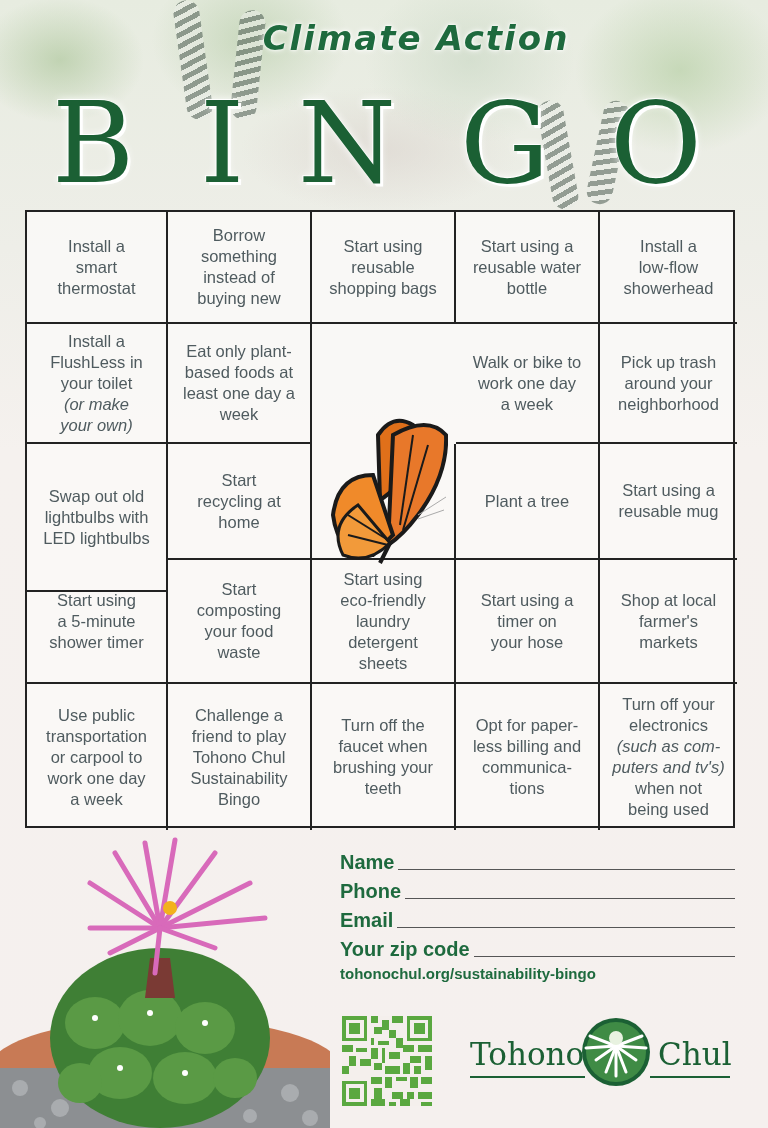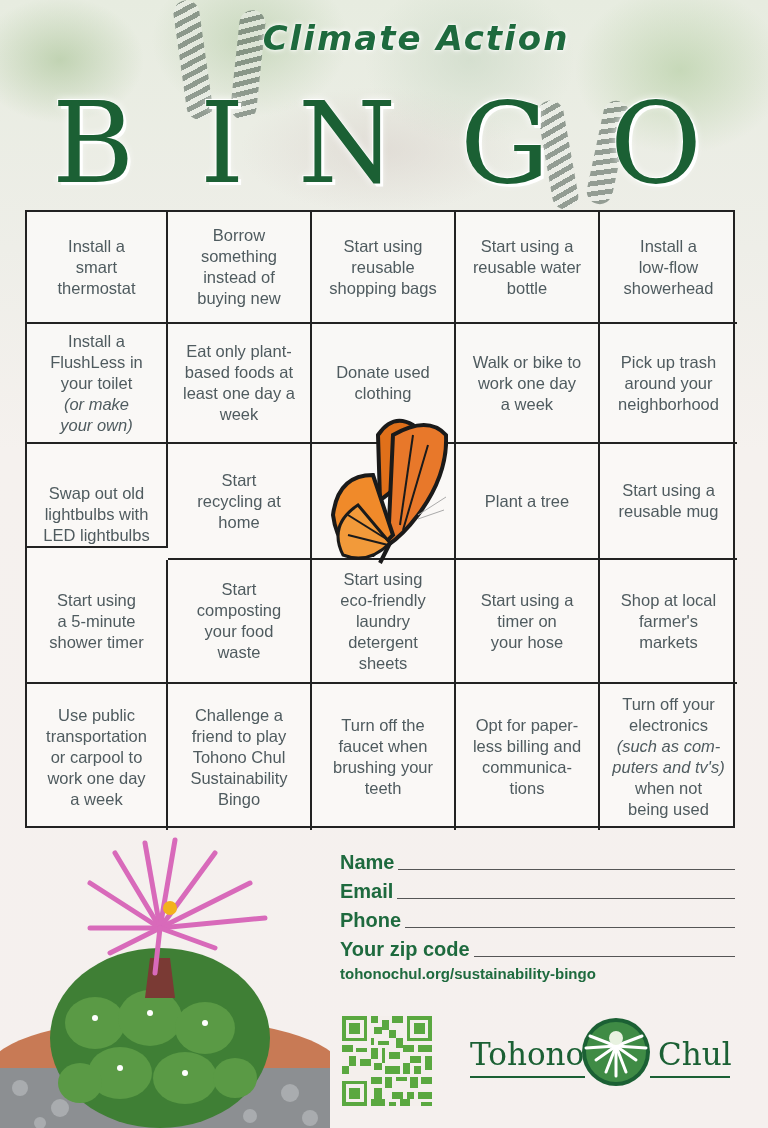--- a/index.html
+++ b/index.html
@@ -96,35 +96,31 @@
 FlushLess in
 your toilet</span><em>(or make
 your own)</em></div>
     </div>
     <div class="cell" style="left: 141px; top: 112px; width: 144px; height: 120px;">
       <div><span class="txt">Eat only plant-
 based foods at
 least one day a
 week</span></div>
     </div>
-    <div class="cell" style="left: 285px; top: 112px; width: 144px; height: 120px;">
-      <div><span class="txt">Donate used
-clothing</span></div>
-    </div>
     <div class="cell" style="left: 429px; top: 112px; width: 144px; height: 120px;">
       <div><span class="txt">Walk or bike to
 work one day
 a week</span></div>
     </div>
     <div class="cell" style="left: 573px; top: 112px; width: 137px; height: 120px; border-right: none;">
       <div><span class="txt">Pick up trash
 around your
 neighborhood</span></div>
     </div>
-    <div class="cell" style="left: 0px; top: 232px; width: 141px; height: 104px; align-items: flex-end;">
+    <div class="cell" style="left: 0px; top: 232px; width: 141px; height: 148px;">
       <div><span class="txt">Swap out old
 lightbulbs with
 LED lightbulbs</span></div>
     </div>
     <div class="cell" style="left: 141px; top: 232px; width: 144px; height: 116px;">
       <div><span class="txt">Start
 recycling at
 home</span></div>
     </div>
     <div class="cell" style="left: 285px; top: 232px; width: 144px; height: 116px;">
@@ -212,25 +208,25 @@
       <path d="M100 100 L128 82 M100 104 L126 95" stroke="#aaa" stroke-width="1"></path>
     </svg>
   </div>
 
 <div class="form">
   <div class="frow">
       <span>Name</span>
       <span class="line"></span>
     </div>
   <div class="frow">
+      <span>Phone</span>
+      <span class="line"></span>
+    </div>
+  <div class="frow">
       <span>Email</span>
-      <span class="line"></span>
-    </div>
-  <div class="frow">
-      <span>Phone</span>
       <span class="line"></span>
     </div>
   <div class="frow">
       <span>Your zip code</span>
       <span class="line"></span>
     </div>
   <div class="url">tohonochul.org/sustainability-bingo</div>
 </div>
 
 <svg class="qr" viewBox="0 0 25 25" shape-rendering="crispEdges">

